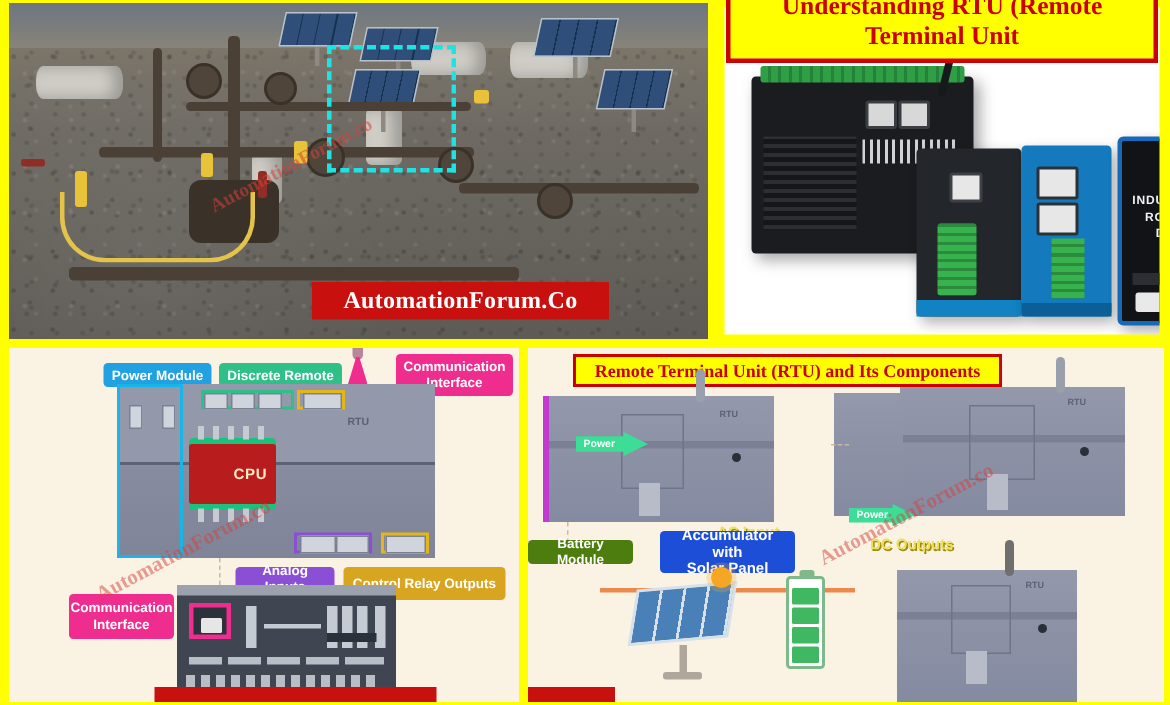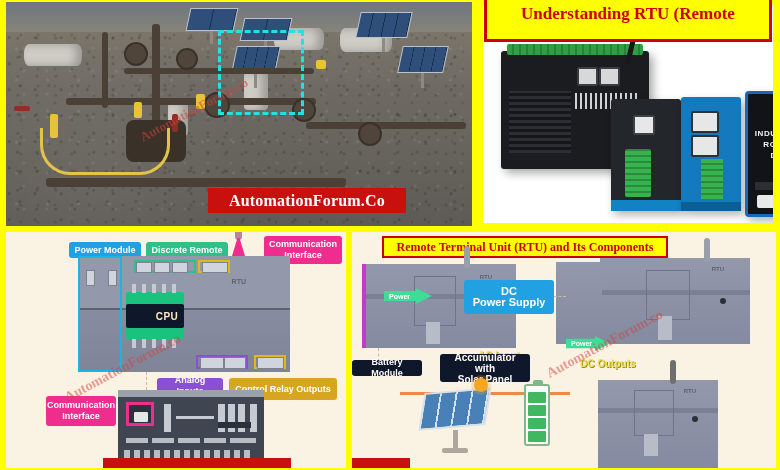--- a/index.html
+++ b/index.html
@@ -108,22 +108,22 @@
   
   #bl{left:6px;top:232px;width:340px;height:236px;background:#faf3e4;}
   .tag{position:absolute;display:flex;align-items:center;justify-content:center;
        text-align:center;color:#fff;font-size:9px;font-weight:bold;border-radius:3px;
        line-height:11px;padding:2px 5px;box-sizing:border-box;}
   .t-blue{background:#21a1e1;}
   .t-green{background:#2fc08a;}
   .t-pink{background:#ef2d8e;}
   .t-purple{background:#8b4fd6;}
   .t-gold{background:#d8a520;}
-  .t-magenta{background:#0f172a;}
-  .t-orange{background:#0f172a;}
+  .t-magenta{background:#4d7c0f;}
+  .t-orange{background:#1d4ed8;}
   .t-cyan{background:#21a1e1;}
   .dashline{position:absolute;border-left:1px dashed #c9b9a4;}
   .dashline.h{border-left:none;border-top:1px dashed #c9b9a4;}
 
   #rtu1{position:absolute;left:72px;top:24px;width:212px;height:116px;
         background:linear-gradient(#8e93a8,#7f8499);}
   #rtu1 .upper{position:absolute;left:0;top:0;width:100%;height:52px;
         background:#9398ab;border-bottom:2px solid #5d6276;}
   #rtu1 .txt{position:absolute;right:44px;top:22px;color:#5c6274;font-size:7px;font-weight:bold;}
   #rtu1 .psborder{position:absolute;left:0;top:0;width:44px;height:116px;
@@ -132,21 +132,21 @@
         border:2px solid #2fc08a;box-sizing:border-box;}
   #rtu1 .aiborder{position:absolute;left:120px;top:4px;width:32px;height:13px;
         border:2px solid #e3b61a;box-sizing:border-box;}
   #rtu1 .aib2{position:absolute;left:118px;top:99px;width:52px;height:14px;
         border:2px solid #8b4fd6;box-sizing:border-box;}
   #rtu1 .crb2{position:absolute;left:176px;top:99px;width:32px;height:14px;
         border:2px solid #e3b61a;box-sizing:border-box;}
   #rtu1 .conn{position:absolute;background:#cfd4dd;border:1px solid #7c8293;}
   #cpu{position:absolute;left:48px;top:36px;width:58px;height:48px;background:#19c37d;
        border-radius:3px;display:flex;align-items:center;justify-content:center;}
-  #cpu .core{width:36px;height:24px;background:#0f172a;border-radius:2px;
+  #cpu .core{width:36px;height:40px;background:#b91c1c;border-radius:2px;
        display:flex;align-items:center;justify-content:center;
        color:#ffe9c0;font-size:10px;font-weight:bold;letter-spacing:.5px;padding-left:24px;}
   .cpupin{position:absolute;background:#c7cad1;}
   #antenna-pink{position:absolute;left:229px;top:-22px;width:7px;height:30px;
        background:#b8859a;border-radius:4px;}
   #antenna-pink-b{position:absolute;left:226px;top:6px;width:13px;height:18px;
        background:#ef2d8e;clip-path:polygon(42% 0,58% 0,100% 100%,0 100%);}
 
   #rtu2{position:absolute;left:112px;top:158px;width:146px;height:78px;background:#3f4651;}
   #rtu2 .top{position:absolute;left:0;top:0;width:100%;height:7px;background:#9ba2ad;}
@@ -298,20 +298,21 @@
         <div>DH50</div>
       </div>
       <div class="strip"></div>
       <div class="sock"></div>
     </div>
 
   </div>
 
   <div id="hw-title">
     <div>Understanding RTU (Remote</div>
+    <div>Terminal Unit</div>
   </div>
 
   <div class="divider-v"></div>
   <div class="divider-h"></div>
   <div class="divider-v2"></div>
 
   <div class="panel" id="bl">
 
     <div class="tag t-blue" style="left:63px;top:10px;width:72px;height:16px;">Power Module</div>
     <div class="tag t-green" style="left:140px;top:10px;width:82px;height:16px;">Discrete Remote</div>
@@ -427,24 +428,20 @@
     <div class="rtusm" style="left:248px;top:26px;width:150px;height:86px;">
       <div class="band" style="top:32px;height:5px;"></div>
       <div class="txt" style="right:26px;top:8px;">RTU</div>
       <div class="knob" style="right:24px;top:40px;"></div>
       <div style="position:absolute;left:46px;top:12px;width:42px;height:48px;border:1px solid #6f7488;"></div>
       <div style="position:absolute;left:58px;top:58px;width:14px;height:24px;background:#b7bcc8;"></div>
     </div>
     <div style="position:absolute;left:352px;top:6px;width:6px;height:24px;background:#9aa0ab;border-radius:3px;"></div>
     <div class="rtusm" style="left:204px;top:30px;width:46px;height:82px;"></div>
 
-    <div class="tag t-cyan" style="left:112px;top:48px;width:90px;height:34px;flex-direction:column;font-size:11px;">
-      <span>DC</span>
-      <span>Power Supply</span>
-    </div>
     <div class="dashline h" style="left:202px;top:64px;width:12px;"></div>
 
     <div class="ylabel" style="left:126px;top:118px;">AC Input</div>
     <div class="ylabel" style="left:228px;top:126px;">DC Outputs</div>
     <div class="powerarrow" style="left:214px;top:104px;width:44px;height:15px;">
       <span>Power</span>
     </div>
 
     <div class="tag t-orange" style="left:88px;top:122px;width:90px;height:28px;flex-direction:column;font-size:10px;">
       <span>Accumulator with</span>

